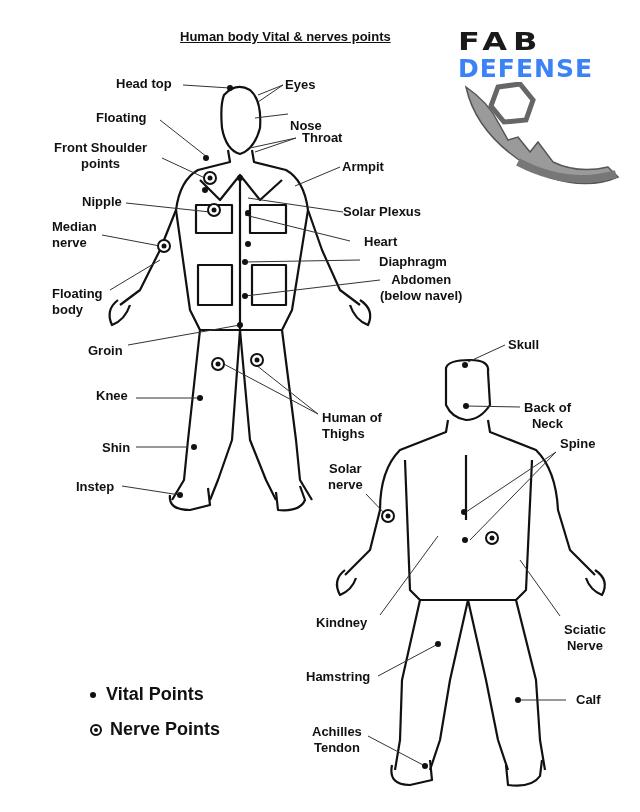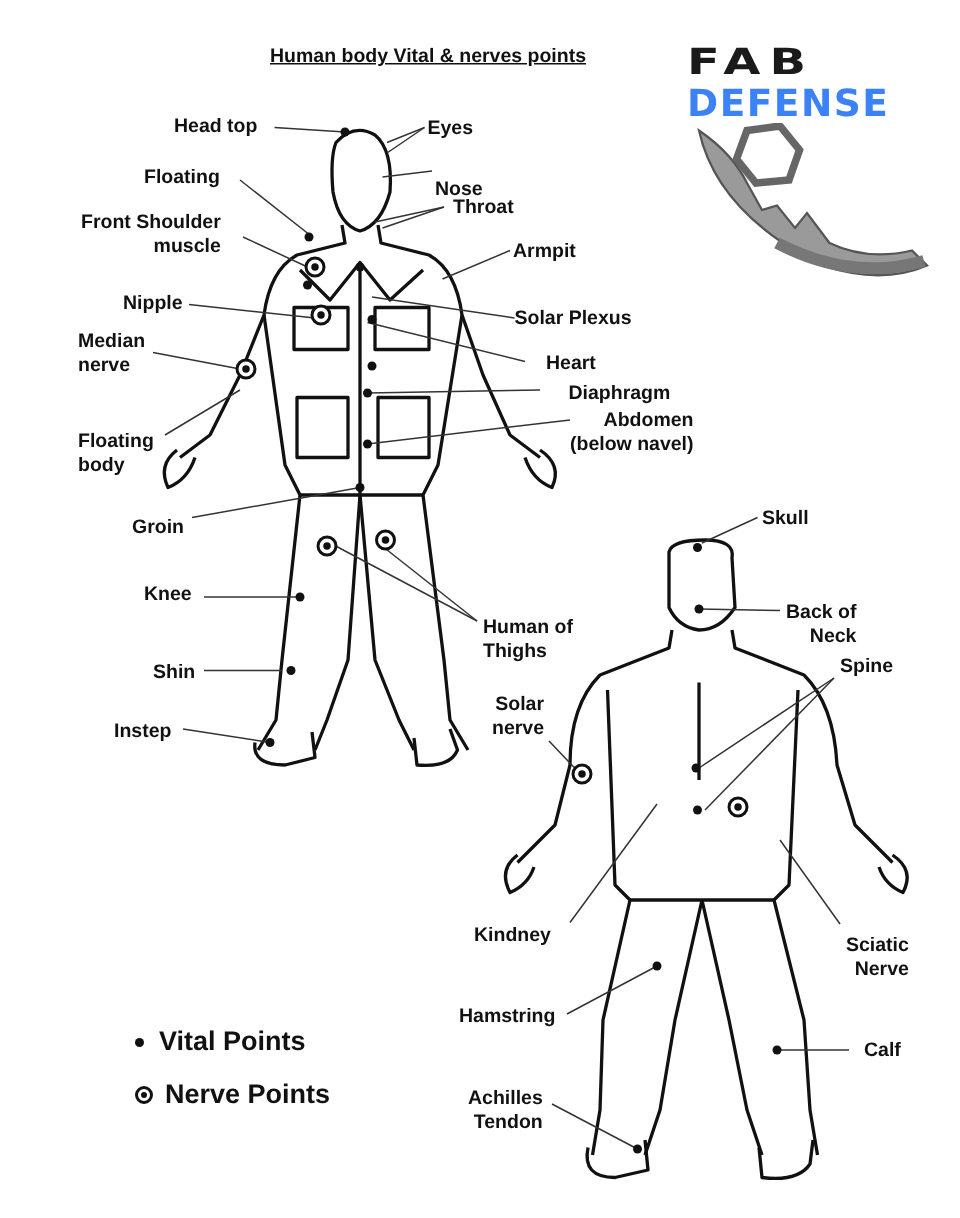--- a/index.html
+++ b/index.html
@@ -2,21 +2,21 @@
 <html><head>
 <meta charset="utf-8">
 <style>
   html,body{margin:0;padding:0;background:#fff;}
   body{width:640px;height:812px;position:relative;overflow:hidden;font-family:"Liberation Sans",sans-serif;color:#111;}
   .title{position:absolute;left:180px;top:29px;font-size:13px;font-weight:bold;text-decoration:underline;}
   .logo{position:absolute;left:458px;top:30px;width:170px;}
   .logo-fab{font-family:"DejaVu Sans",sans-serif;font-weight:900;font-size:32px;letter-spacing:6px;color:#1a1a1a;line-height:30px;transform:scaleY(0.75);transform-origin:top left;}
   .logo-def{font-family:"DejaVu Sans",sans-serif;font-weight:bold;font-size:25px;color:#3b82f6;letter-spacing:1px;line-height:26px;margin-top:-4px;}
   .lbl{position:absolute;font-size:13px;font-weight:bold;line-height:16px;white-space:nowrap;}
-  .lbl.c{text-align:right;}
+  .lbl.c{text-align:center;}
   svg.fig{position:absolute;left:0;top:0;}
   .legend{position:absolute;left:90px;font-size:18px;font-weight:bold;}
   .dot{display:inline-block;width:6px;height:6px;border-radius:50%;background:#111;margin-right:10px;vertical-align:middle;}
   .ndot{display:inline-block;width:8px;height:8px;border-radius:50%;border:2px solid #111;position:relative;margin-right:8px;vertical-align:middle;}
   .ndot::after{content:"";position:absolute;left:2px;top:2px;width:4px;height:4px;background:#111;border-radius:50%;}
 </style>
 </head>
 <body>
 
 <div class="title">Human body Vital &amp; nerves points</div>
@@ -145,21 +145,21 @@
     <circle cx="492" cy="538" r="6" fill="#fff" stroke="#111" stroke-width="2"></circle>
       <circle cx="492" cy="538" r="2.5" fill="#111"></circle>
   </g>
 </svg>
 
 <div class="lbl" style="left:116px;top:76px">Head top</div>
 <div class="lbl" style="left:285px;top:77px">Eyes</div>
 <div class="lbl" style="left:96px;top:110px">Floating</div>
 <div class="lbl" style="left:290px;top:118px">Nose</div>
 <div class="lbl" style="left:302px;top:130px">Throat</div>
-<div class="lbl c" style="left:54px;top:140px"><span>Front Shoulder</span><br><span>muscle</span></div>
+<div class="lbl c" style="left:54px;top:140px"><span>Front Shoulder</span><br><span>points</span></div>
 <div class="lbl" style="left:342px;top:159px">Armpit</div>
 <div class="lbl" style="left:82px;top:194px">Nipple</div>
 <div class="lbl" style="left:343px;top:204px">Solar Plexus</div>
 <div class="lbl" style="left:52px;top:219px"><span>Median</span><br><span>nerve</span></div>
 <div class="lbl" style="left:364px;top:234px">Heart</div>
 <div class="lbl" style="left:379px;top:254px">Diaphragm</div>
 <div class="lbl c" style="left:380px;top:272px"><span>Abdomen</span><br><span>(below navel)</span></div>
 <div class="lbl" style="left:52px;top:286px"><span>Floating</span><br><span>body</span></div>
 <div class="lbl" style="left:88px;top:343px">Groin</div>
 <div class="lbl" style="left:96px;top:388px">Knee</div>

